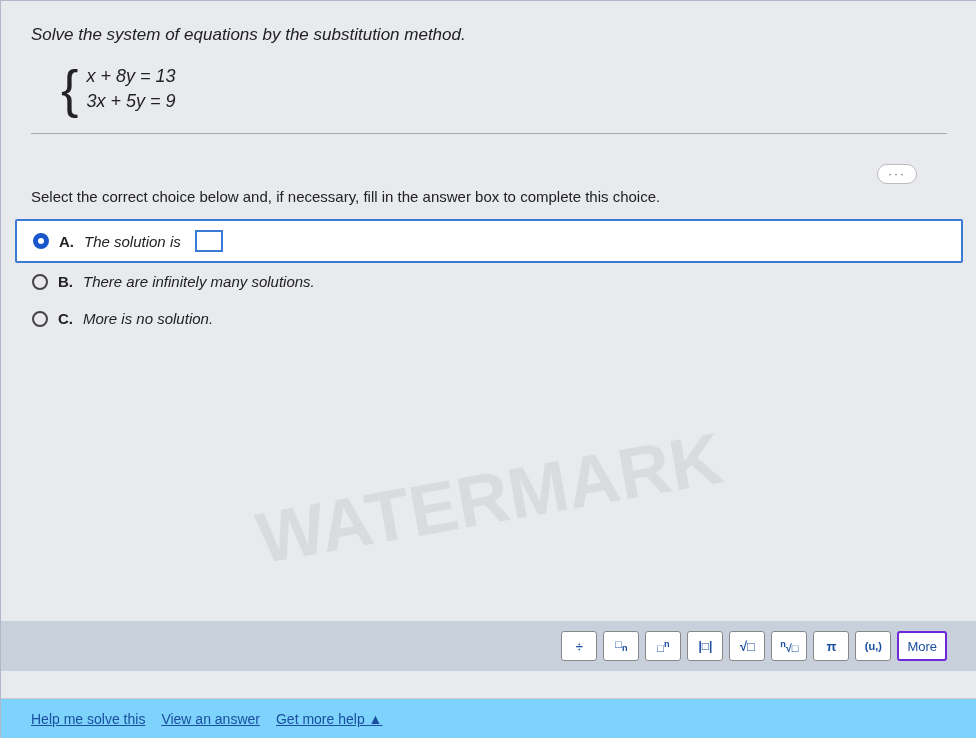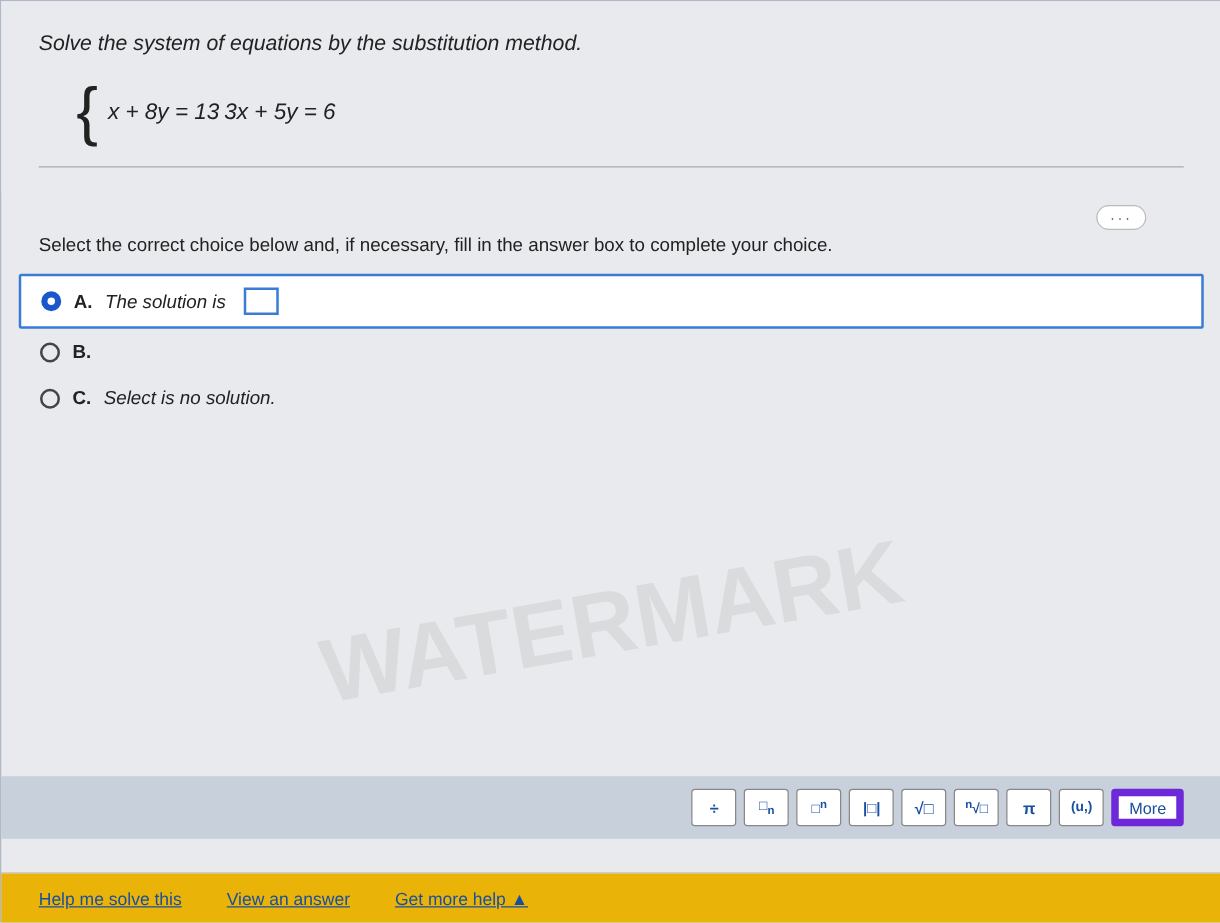--- a/index.html
+++ b/index.html
@@ -44,21 +44,21 @@
     .brace {
       font-size: 52px;
       color: #222;
       line-height: 1;
       margin-right: 8px;
       font-weight: 100;
     }
 
     .equations {
       display: flex;
-      flex-direction: row;
+      flex-direction: column;
       gap: 4px;
     }
 
     .equation {
       font-size: 18px;
       color: #222;
       font-style: italic;
     }
 
     .divider {
@@ -181,42 +181,42 @@
       align-items: center;
       justify-content: center;
       font-size: 13px;
       cursor: pointer;
       color: #1a4fa0;
       font-weight: bold;
     }
 
     .toolbar-btn-wide {
       background: #fff;
-      border: 6px solid #6d28d9;
+      border: 2px solid #6d28d9;
       border-radius: 3px;
       height: 30px;
       padding: 0 8px;
       display: flex;
       align-items: center;
       justify-content: center;
       font-size: 13px;
       cursor: pointer;
       color: #1a4fa0;
     }
 
     .footer-area {
       position: absolute;
       bottom: 0;
       left: 0;
       right: 0;
-      background: #eab308;
+      background: #7dd3fc;
       padding: 12px 30px;
       display: flex;
       align-items: center;
-      gap: 36px;
+      gap: 16px;
       border-top: 1px solid #ccc;
     }
 
     .footer-link {
       font-size: 14px;
       color: #1a4fa0;
       text-decoration: underline;
       cursor: pointer;
     }
 
@@ -245,51 +245,52 @@
 
 <div class="main-container">
 
   <div class="question-area">
     <div class="question-title">Solve the system of equations by the substitution method.</div>
 
     <div class="equation-system">
       <span class="brace">{</span>
       <div class="equations">
         <div class="equation">x + 8y = 13</div>
-        <div class="equation">3x + 5y = 6</div>
+        <div class="equation">3x + 5y = 9</div>
       </div>
     </div>
 
     <hr class="divider">
   </div>
 
   <div class="more-dots-area">
     <button class="more-dots">···</button>
   </div>
 
-  <div class="instruction-text">Select the correct choice below and, if necessary, fill in the answer box to complete your choice.</div>
+  <div class="instruction-text">Select the correct choice below and, if necessary, fill in the answer box to complete this choice.</div>
 
   <div class="choices-area">
 
     <div class="choice-row selected">
       <div class="radio-circle filled"></div>
       <span class="choice-label">A.</span>
       <span class="choice-text">The solution is</span>
       <span class="answer-box"></span>
     </div>
 
     <div class="choice-row">
       <div class="radio-circle"></div>
       <span class="choice-label">B.</span>
+      <span class="choice-text">There are infinitely many solutions.</span>
     </div>
 
     <div class="choice-row">
       <div class="radio-circle"></div>
       <span class="choice-label">C.</span>
-      <span class="choice-text">Select is no solution.</span>
+      <span class="choice-text">More is no solution.</span>
     </div>
 
   </div>
 
   <div class="watermark-area">
     <span class="watermark-text">WATERMARK</span>
   </div>
 
   <div class="bottom-toolbar">
     <button class="toolbar-btn">

